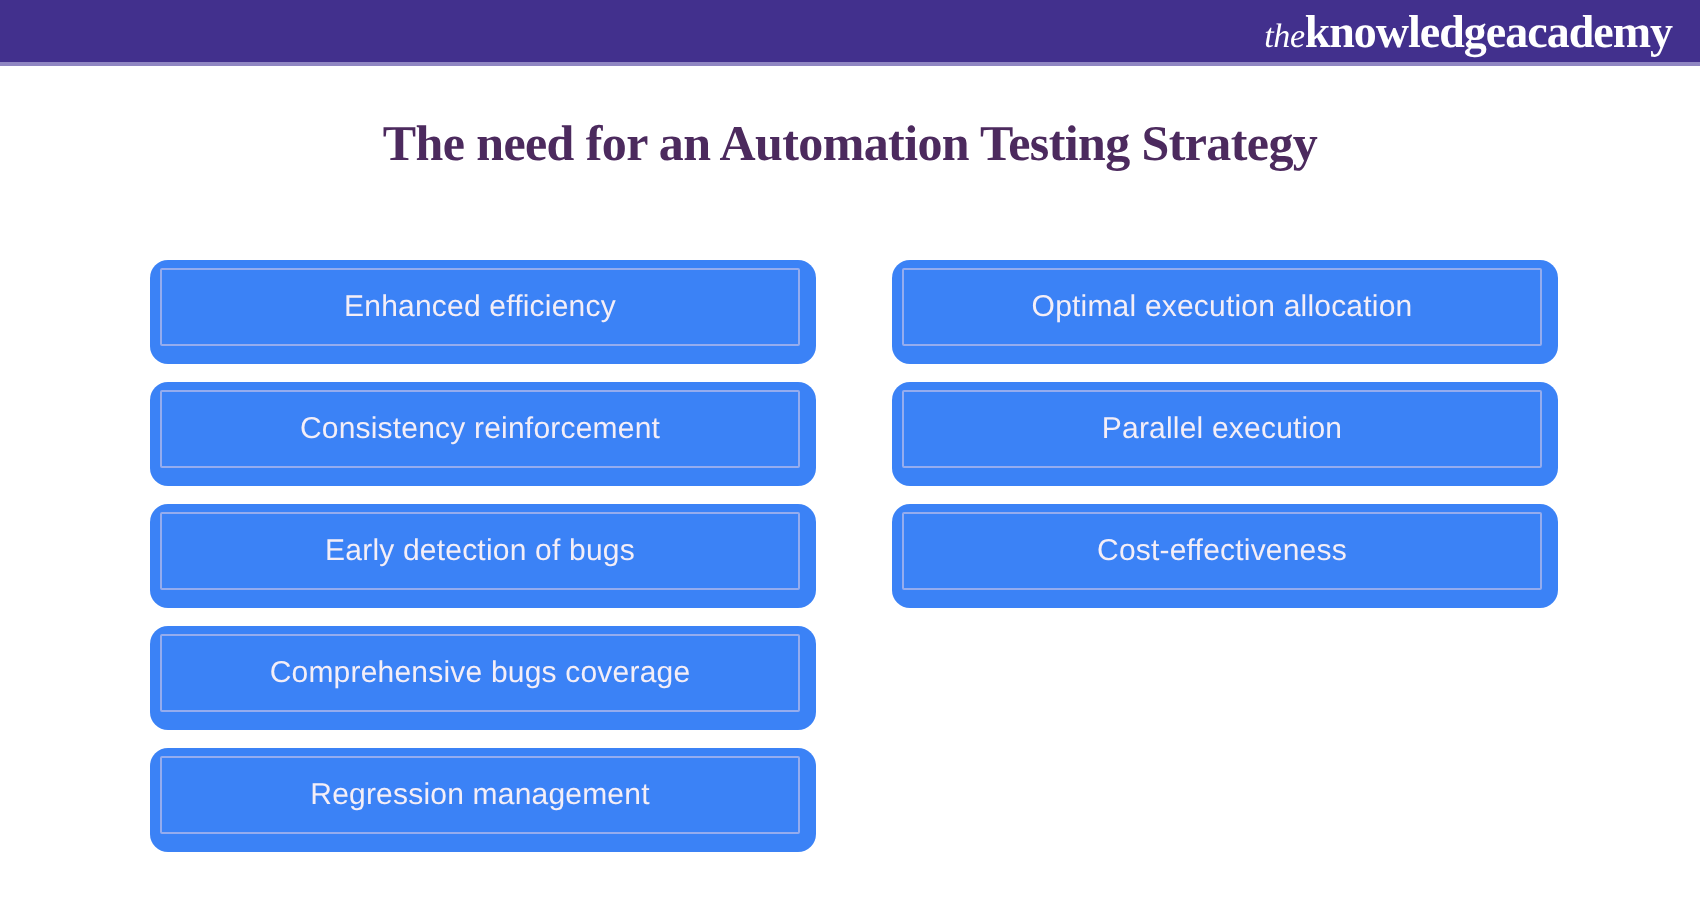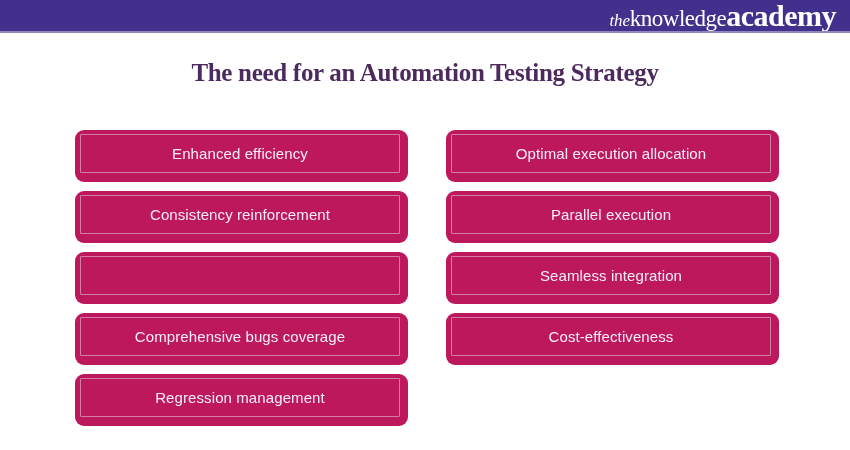--- a/index.html
+++ b/index.html
@@ -44,25 +44,25 @@
     font-family: "Liberation Serif", serif;
   }
   .brand-the {
     font-style: italic;
     font-size: 17px;
     letter-spacing: -0.2px;
     margin-top: 24px;
   }
   .brand-knowledge {
     font-size: 23px;
-    font-weight: 400;
+    font-weight: 700;
     letter-spacing: -0.5px;
   }
   .brand-academy {
-    font-size: 30px;
+    font-size: 23px;
     font-weight: 700;
     letter-spacing: -0.5px;
   }
 
   
   .page-title {
     position: absolute;
     top: 59px;
     left: 0;
     width: 850px;
@@ -95,21 +95,21 @@
   .column-right {
     margin-left: 38px;
     width: 333px;
   }
 
   
   .item-box {
     position: relative;
     height: 52px;
     border-radius: 9px;
-    background: #be185d;
+    background: #3b82f6;
     box-sizing: border-box;
   }
   .item-inner-frame {
     position: absolute;
     left: 5px;
     top: 4px;
     right: 8px;
     bottom: 9px;
     border: 1px solid rgba(224, 208, 232, 0.55);
     border-radius: 1px;
@@ -150,20 +150,21 @@
     <div class="item-box">
       <div class="item-inner-frame"></div>
       <div class="item-label">Enhanced efficiency</div>
     </div>
     <div class="item-box">
       <div class="item-inner-frame"></div>
       <div class="item-label">Consistency reinforcement</div>
     </div>
     <div class="item-box">
       <div class="item-inner-frame"></div>
+      <div class="item-label">Early detection of bugs</div>
     </div>
     <div class="item-box">
       <div class="item-inner-frame"></div>
       <div class="item-label">Comprehensive bugs coverage</div>
     </div>
     <div class="item-box">
       <div class="item-inner-frame"></div>
       <div class="item-label">Regression management</div>
     </div>
   </div>
@@ -172,21 +173,17 @@
     <div class="item-box">
       <div class="item-inner-frame"></div>
       <div class="item-label">Optimal execution allocation</div>
     </div>
     <div class="item-box">
       <div class="item-inner-frame"></div>
       <div class="item-label">Parallel execution</div>
     </div>
     <div class="item-box">
       <div class="item-inner-frame"></div>
-      <div class="item-label">Seamless integration</div>
-    </div>
-    <div class="item-box">
-      <div class="item-inner-frame"></div>
       <div class="item-label">Cost-effectiveness</div>
     </div>
   </div>
 
 </div>
 
 </body></html>

